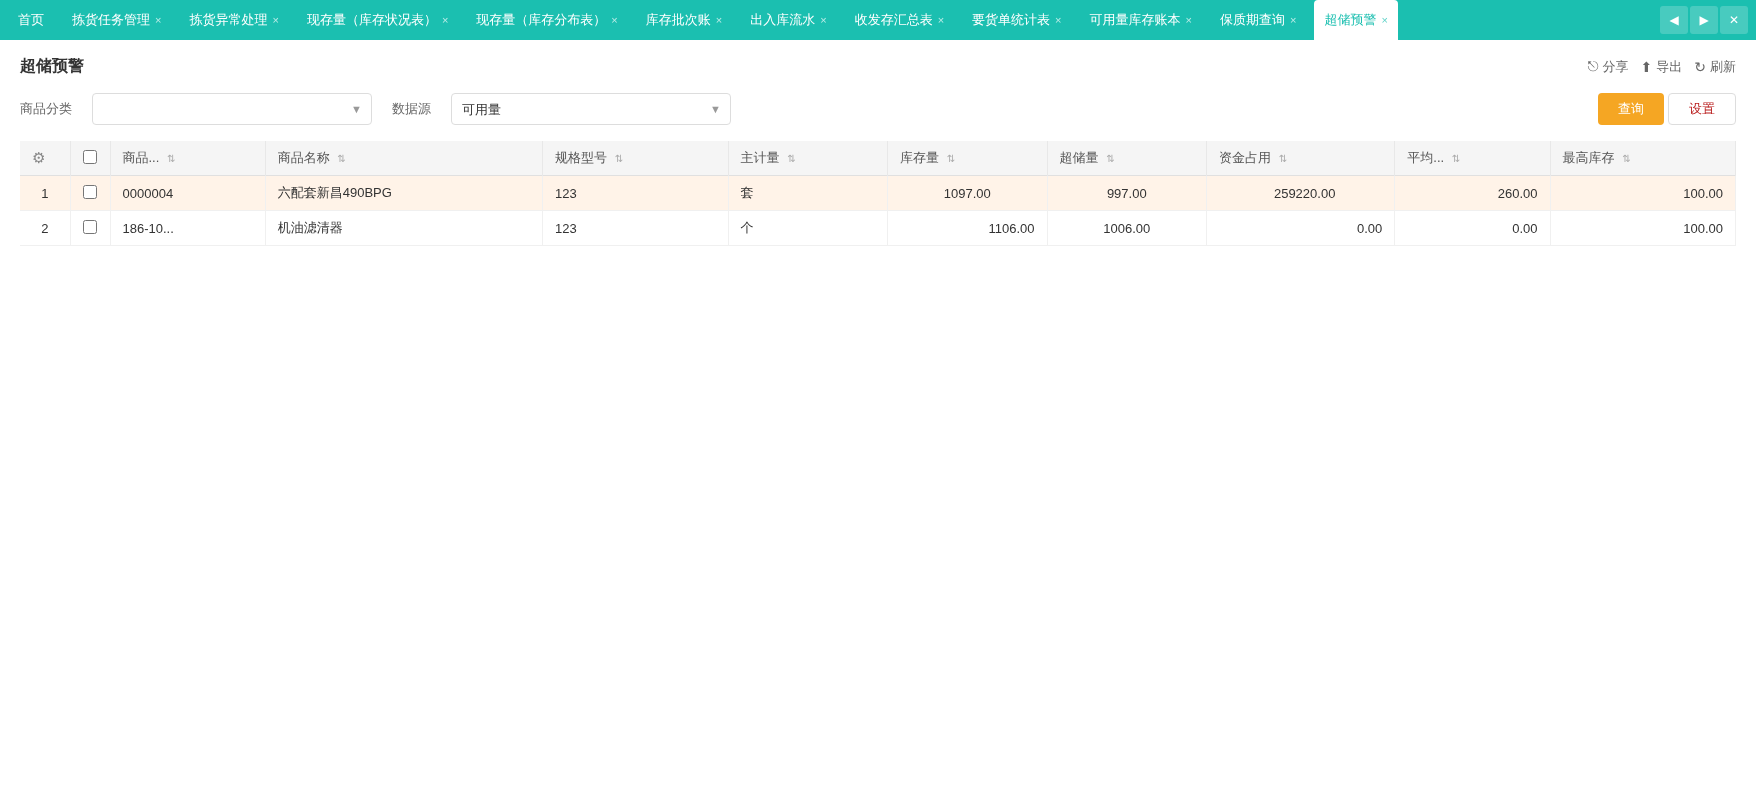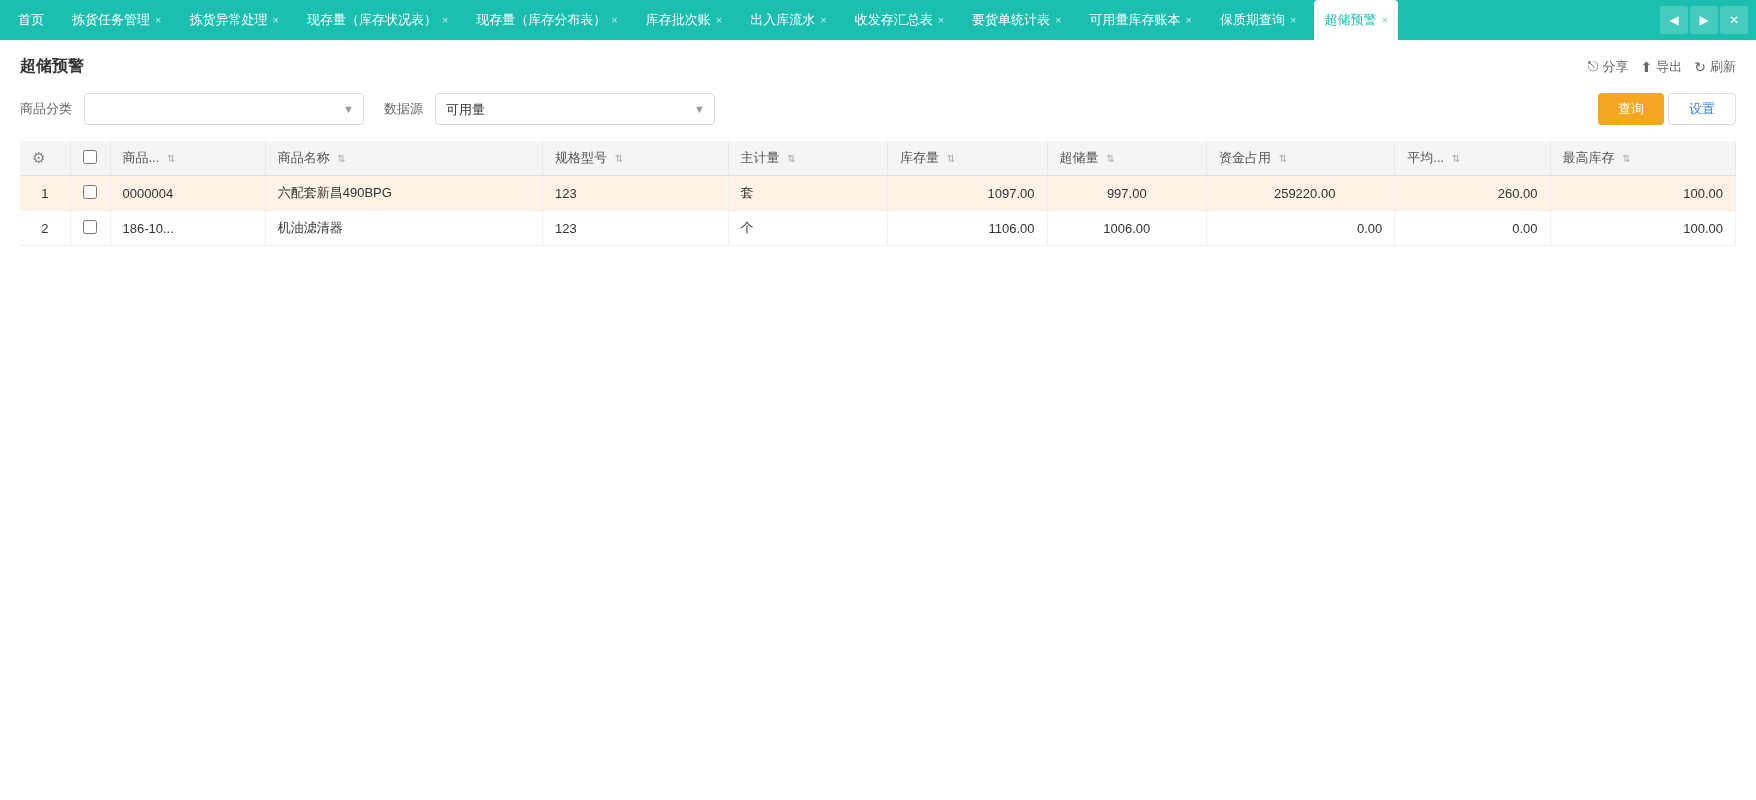--- a/index.html
+++ b/index.html
@@ -93,21 +93,21 @@
     .filter-row {
       display: flex;
       align-items: center;
       gap: 20px;
       margin-bottom: 16px;
       flex-wrap: wrap;
     }
     .filter-group {
       display: flex;
       align-items: center;
-      gap: 12px;
+      gap: 20px;
     }
     .filter-label {
       color: #666;
       font-size: 13px;
       white-space: nowrap;
     }
     .filter-select {
       width: 280px;
       height: 32px;
       border: 1px solid #ddd;
@@ -141,21 +141,21 @@
       background: #f5a623;
       color: #fff;
       border: none;
       border-radius: 4px;
       padding: 6px 20px;
       cursor: pointer;
       font-size: 13px;
     }
     .btn-settings {
       background: #fff;
-      color: #3b82f6;
+      color: #b91c1c;
       border: 1px solid #ddd;
       border-radius: 4px;
       padding: 6px 20px;
       cursor: pointer;
       font-size: 13px;
     }
 
     
     .data-table {
       width: 100%;
@@ -347,21 +347,21 @@
     <tbody id="table-body">
     <tr class="highlighted">
       <td class="col-index">1</td>
       <td class="col-checkbox">
         <input type="checkbox" style="">
       </td>
       <td>0000004</td>
       <td>六配套新昌490BPG</td>
       <td>123</td>
       <td>套</td>
-      <td style="text-align:right;">1097.00</td>
+      <td style="text-align:center;">1097.00</td>
       <td style="text-align:center;">997.00</td>
       <td style="text-align:center;padding-left:20px;">259220.00</td>
       <td style="text-align:right;padding-left:13px;">260.00</td>
       <td style="text-align:right;">100.00</td>
     </tr>
         <tr>
       <td class="col-index">2</td>
       <td class="col-checkbox">
         <input type="checkbox" style="">
       </td>

